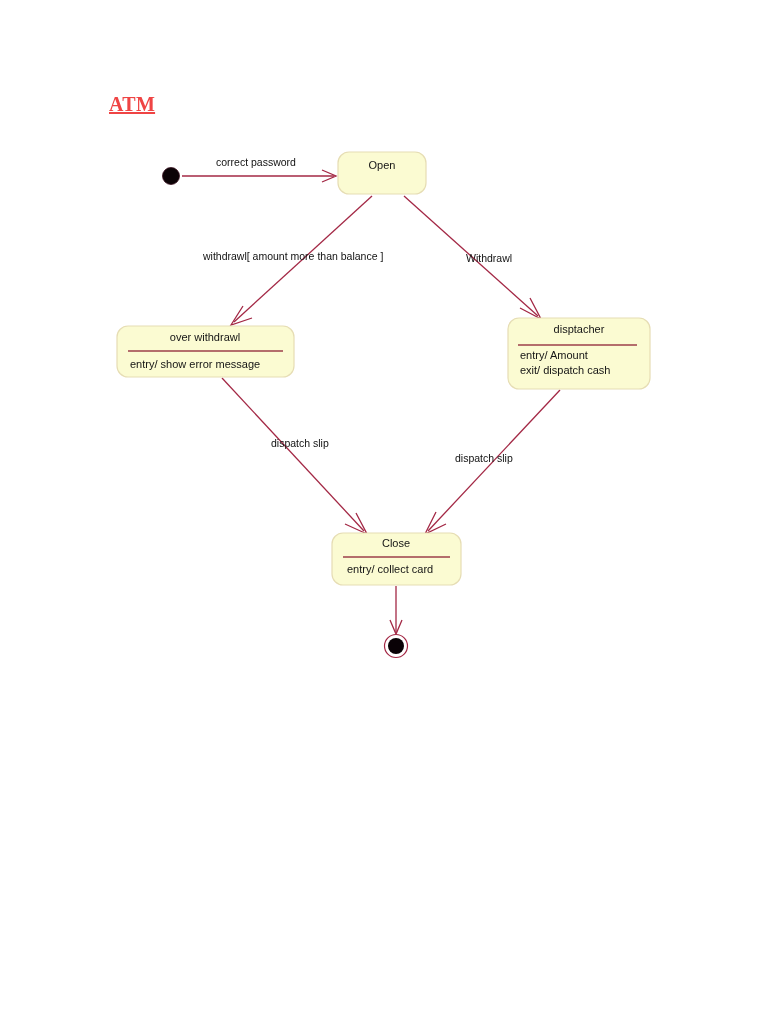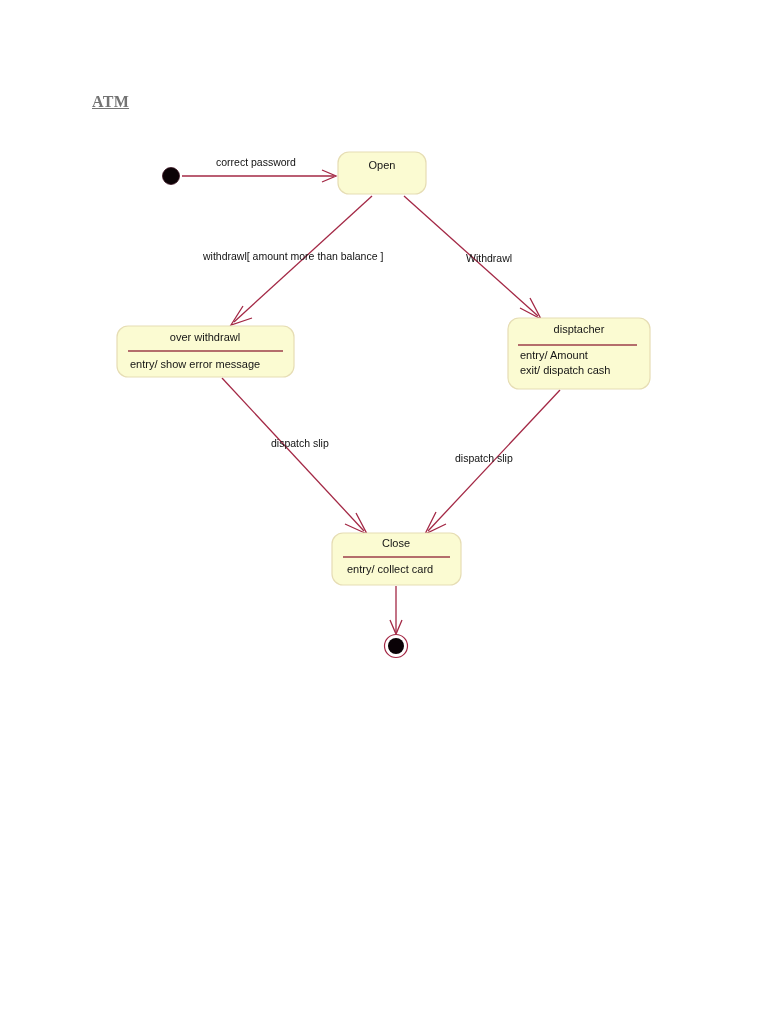--- a/index.html
+++ b/index.html
@@ -16,26 +16,26 @@
     overflow: hidden;
   }
   #page {
     position: relative;
     width: 768px;
     height: 1024px;
     background: #ffffff;
   }
   .doc-title {
     position: absolute;
-    left: 92px;
+    left: 109px;
     top: 93px;
     font-family: "Liberation Serif", serif;
     font-weight: bold;
-    font-size: 16px;
-    color: #737373;
+    font-size: 20px;
+    color: #ef4444;
     text-decoration: underline;
     letter-spacing: 0.3px;
   }
   svg.diagram {
     position: absolute;
     left: 0;
     top: 0;
     width: 768px;
     height: 1024px;
     display: block;

